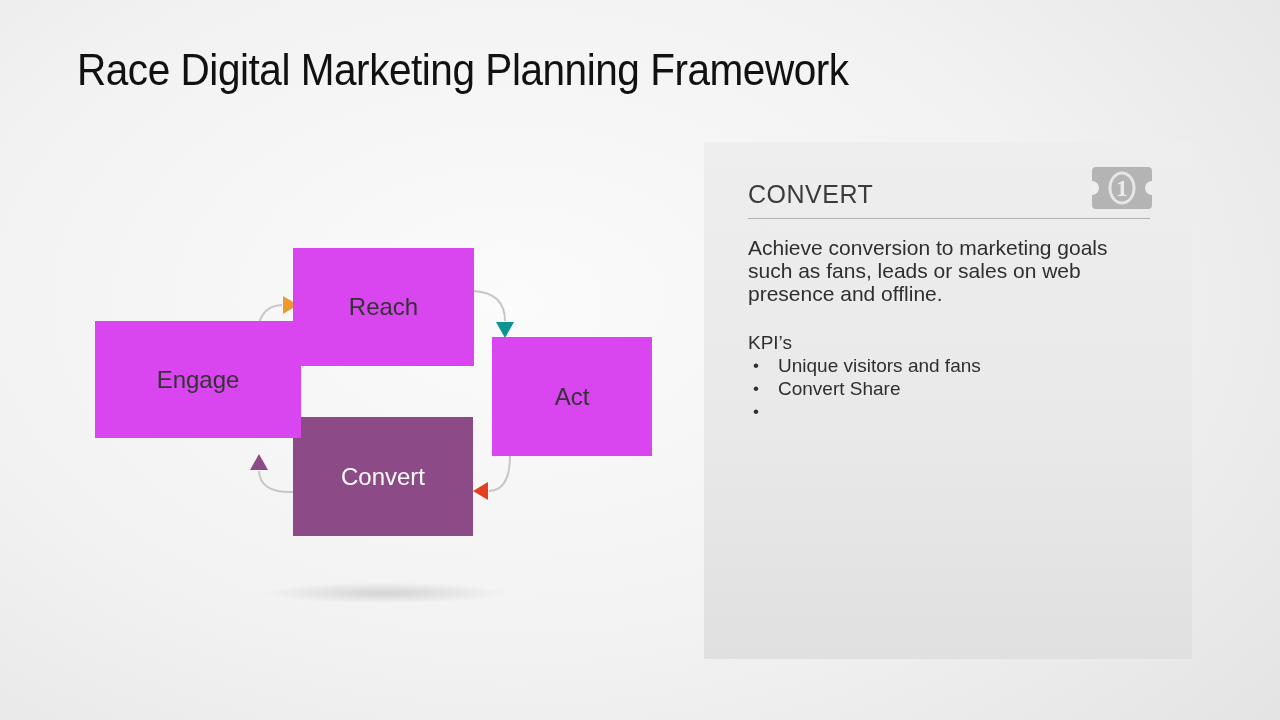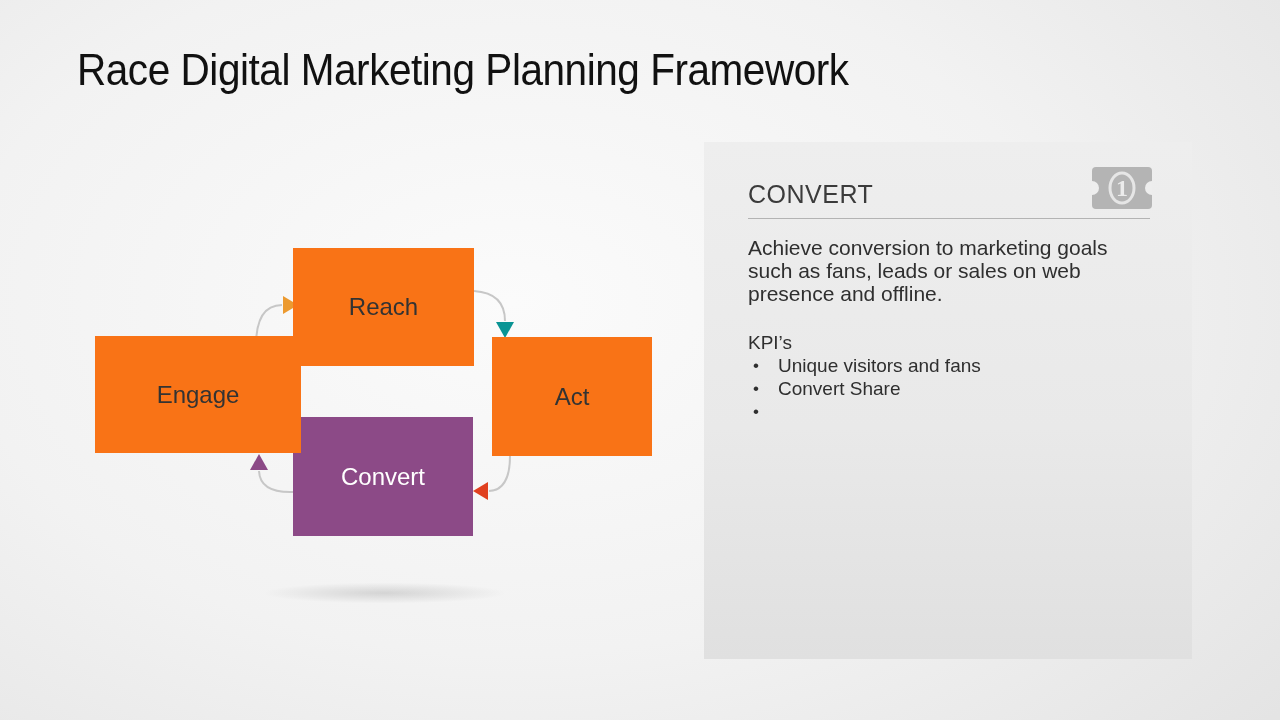--- a/index.html
+++ b/index.html
@@ -21,26 +21,26 @@
     letter-spacing: -0.5px;
     transform: scaleX(0.90);
     transform-origin: 0 0;
     white-space: nowrap;
   }
 
   
   .node {
     position: absolute;
     display: flex; align-items: center; justify-content: center;
-    background: #f97316;
+    background: #d946ef;
     color: #333333;
     font-size: 24px;
   }
   .node-reach   { left: 293px; top: 248px; width: 181px; height: 118px; }
-  .node-engage  { left:  95px; top: 336px; width: 206px; height: 117px; }
+  .node-engage  { left:  95px; top: 321px; width: 206px; height: 117px; }
   .node-act     { left: 492px; top: 337px; width: 160px; height: 119px; }
   .node-convert { left: 293px; top: 417px; width: 180px; height: 119px;
                   background: #8c4a87; color: #ffffff; }
 
   .arrows-svg { position: absolute; inset: 0; width: 1280px; height: 720px; pointer-events: none; }
   .arc { fill: none; stroke: #c7c7c7; stroke-width: 2; }
 
   
   .diagram-shadow {
     position: absolute;

